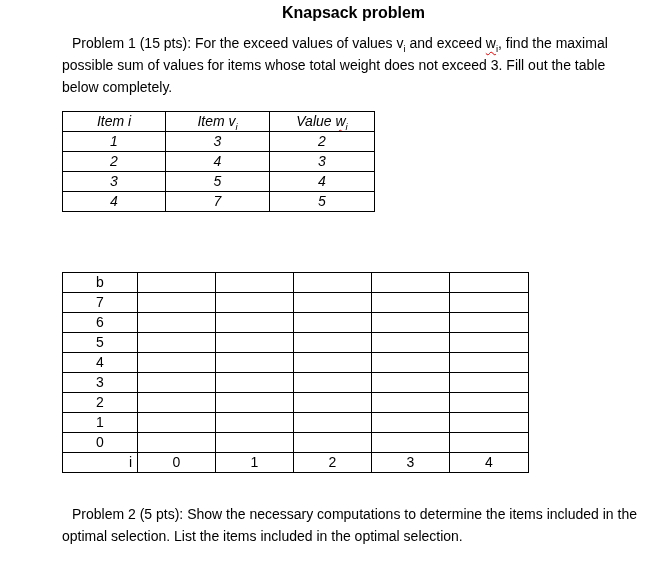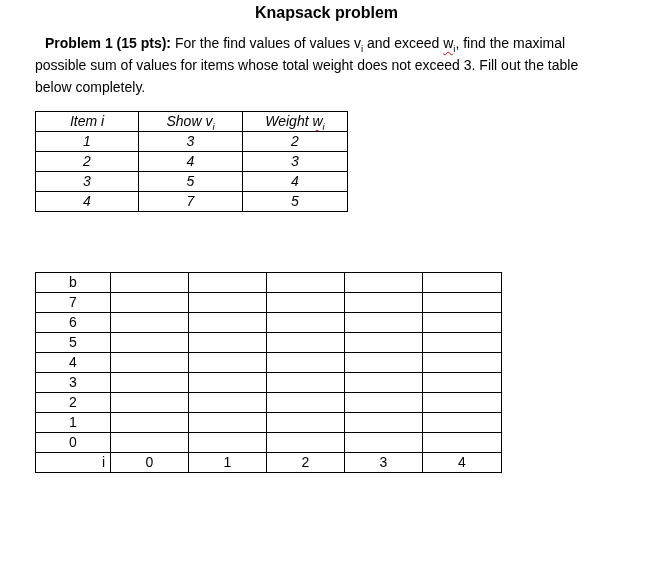--- a/index.html
+++ b/index.html
@@ -11,35 +11,36 @@
     font-family: "Liberation Sans", sans-serif;
     color: #000000;
     overflow: hidden;
   }
   .page {
     width: 628px;
     height: 574px;
     background: #ffffff;
     box-sizing: border-box;
     padding: 4px 10px 0 35px;
+    margin-left: 27px;
   }
   .doc-title {
     text-align: center;
     font-size: 16px;
     font-weight: 700;
     line-height: 18px;
   }
   .para {
     font-size: 14px;
     line-height: 22px;
     margin: 0;
   }
   .para-1 { margin-top: 10px; }
   .para-2 { margin-top: 30px; }
-  .bold { font-weight: 700; padding-left: 10px; }
+  .bold { font-weight: 400; padding-left: 10px; }
   sub {
     font-size: 9.5px;
     line-height: 0;
   }
   .squiggle {
     text-decoration: underline wavy #e00000;
     text-decoration-thickness: 1px;
     text-underline-offset: 3px;
   }
   table {
@@ -70,33 +71,33 @@
     padding-right: 5px;
   }
 </style>
 </head>
 <body>
 
 <div class="page">
 
   <div class="doc-title">Knapsack problem</div>
 
-  <p class="para para-1"><span class="bold">Problem 1 (15 pts):</span><span> For the find values of values v</span><sub>i</sub><span> and exceed </span><span class="squiggle"><span>w</span><sub>i</sub></span><span>, find the maximal possible sum of values for items whose total weight does not exceed 3. Fill out the table below completely.</span></p>
+  <p class="para para-1"><span class="bold">Problem 1 (15 pts):</span><span> For the exceed values of values v</span><sub>i</sub><span> and exceed </span><span class="squiggle"><span>w</span><sub>i</sub></span><span>, find the maximal possible sum of values for items whose total weight does not exceed 3. Fill out the table below completely.</span></p>
 
   <table class="items-table">
     <colgroup>
       <col style="width:103px">
         <col style="width:104px">
         <col style="width:105px">
     </colgroup>
     <tbody>
       <tr>
         <td><span>Item i</span></td>
-        <td><span>Show v</span><sub>i</sub></td>
-        <td><span>Weight </span><span class="squiggle"><span>w</span><sub>i</sub></span></td>
+        <td><span>Item v</span><sub>i</sub></td>
+        <td><span>Value </span><span class="squiggle"><span>w</span><sub>i</sub></span></td>
       </tr>
       <tr>
         <td>1</td>
         <td>3</td>
         <td>2</td>
       </tr>
       <tr>
         <td>2</td>
         <td>4</td>
         <td>3</td>
@@ -200,14 +201,15 @@
         <td class="corner">i</td>
         <td>0</td>
         <td>1</td>
         <td>2</td>
         <td>3</td>
         <td>4</td>
       </tr>
     </tbody>
   </table>
 
+  <p class="para para-2"><span class="bold">Problem 2 (5 pts):</span><span> Show the necessary computations to determine the items included in the optimal selection. List the items included in the optimal selection.</span></p>
 
 </div>
 
 </body></html>

